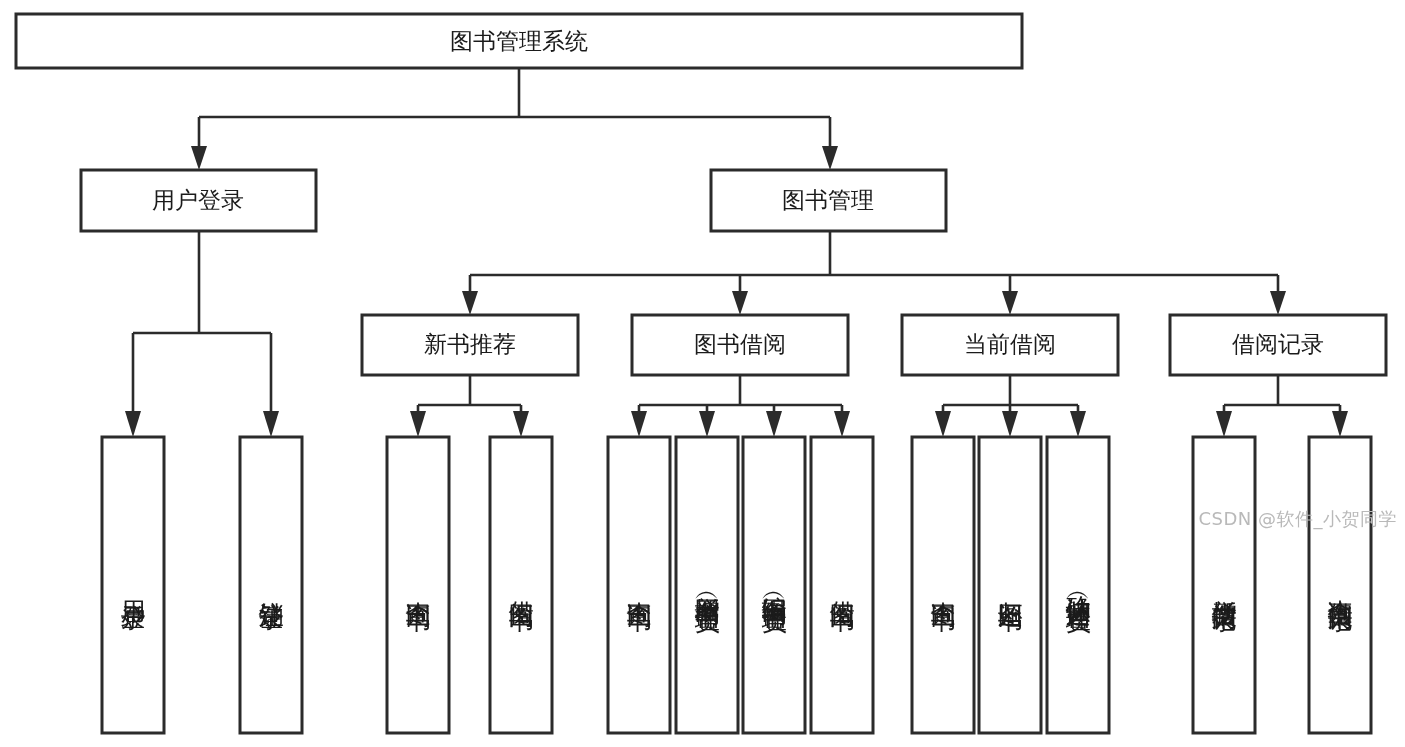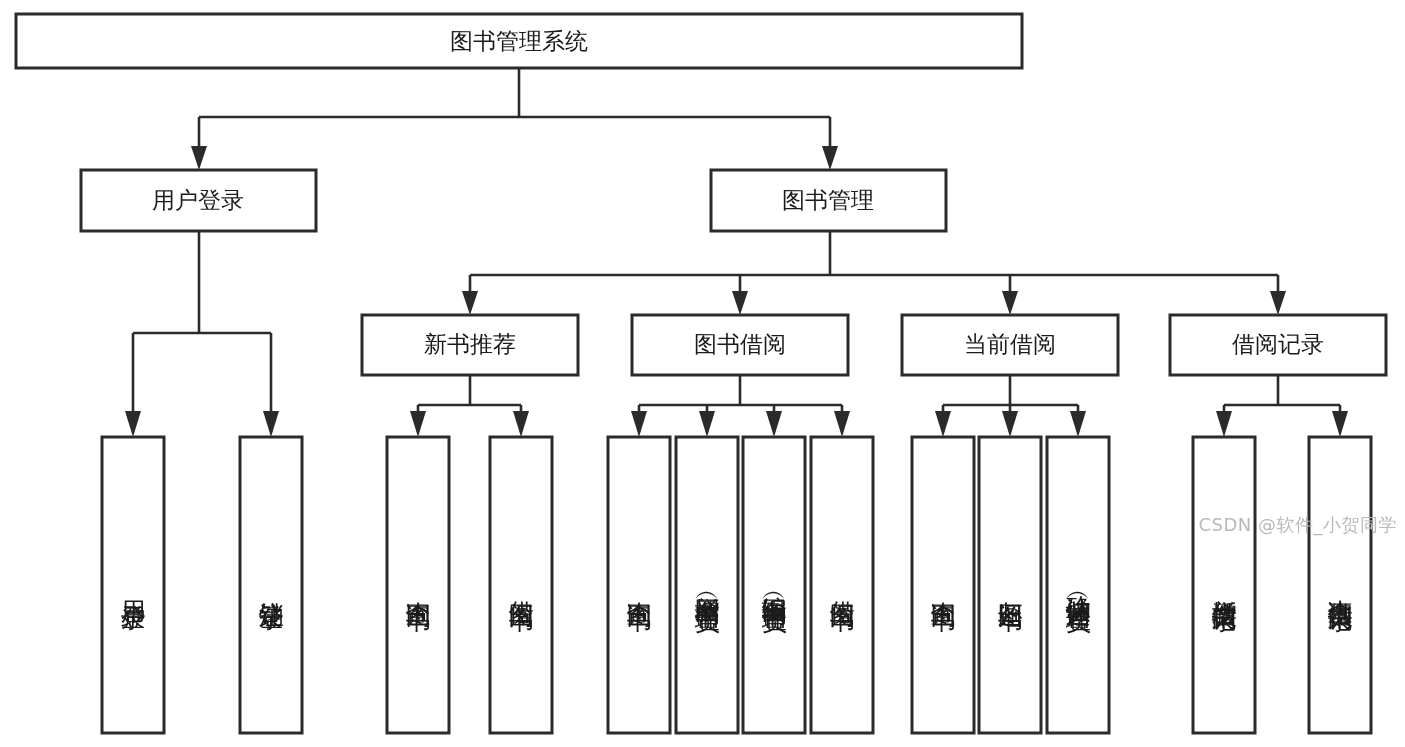--- a/index.html
+++ b/index.html
@@ -59,21 +59,21 @@
     font-size: 25px;
     line-height: 1.02;
     letter-spacing: 2px;
     color: #1b1b1b;
     white-space: nowrap;
     pointer-events: none;
   }
   .watermark {
     position: absolute;
     right: 8px;
-    bottom: 14px;
+    bottom: 20px;
     font-family: "DejaVu Sans", "Liberation Sans", sans-serif;
     font-size: 18px;
     color: #b9b9b9;
     letter-spacing: 0.5px;
     white-space: nowrap;
   }
 </style>
 </head>
 <body>
 

